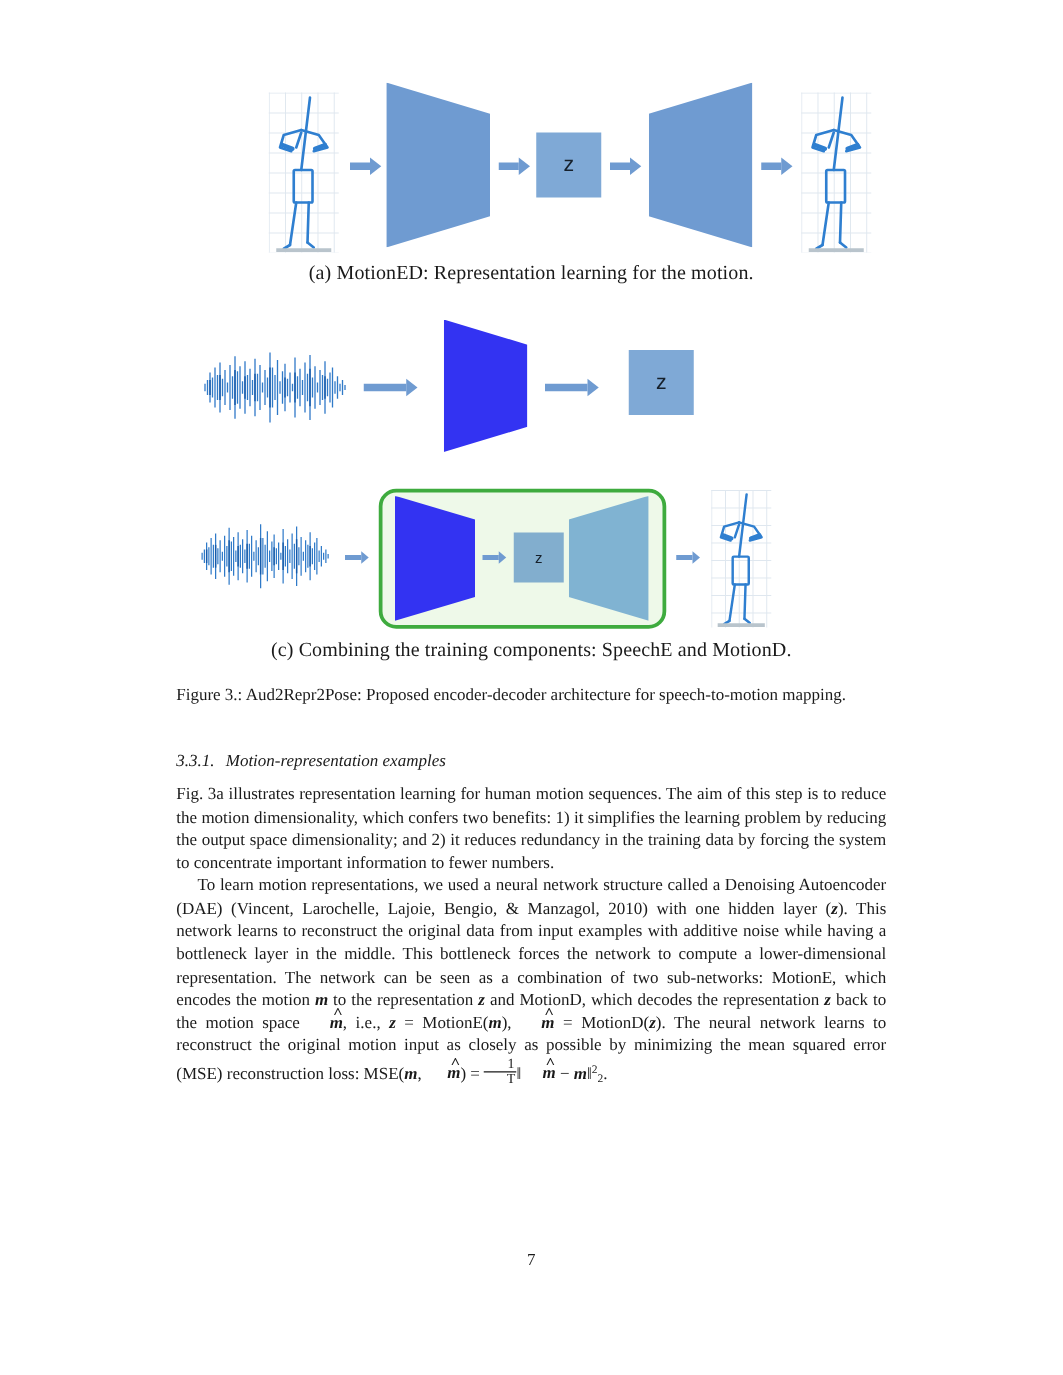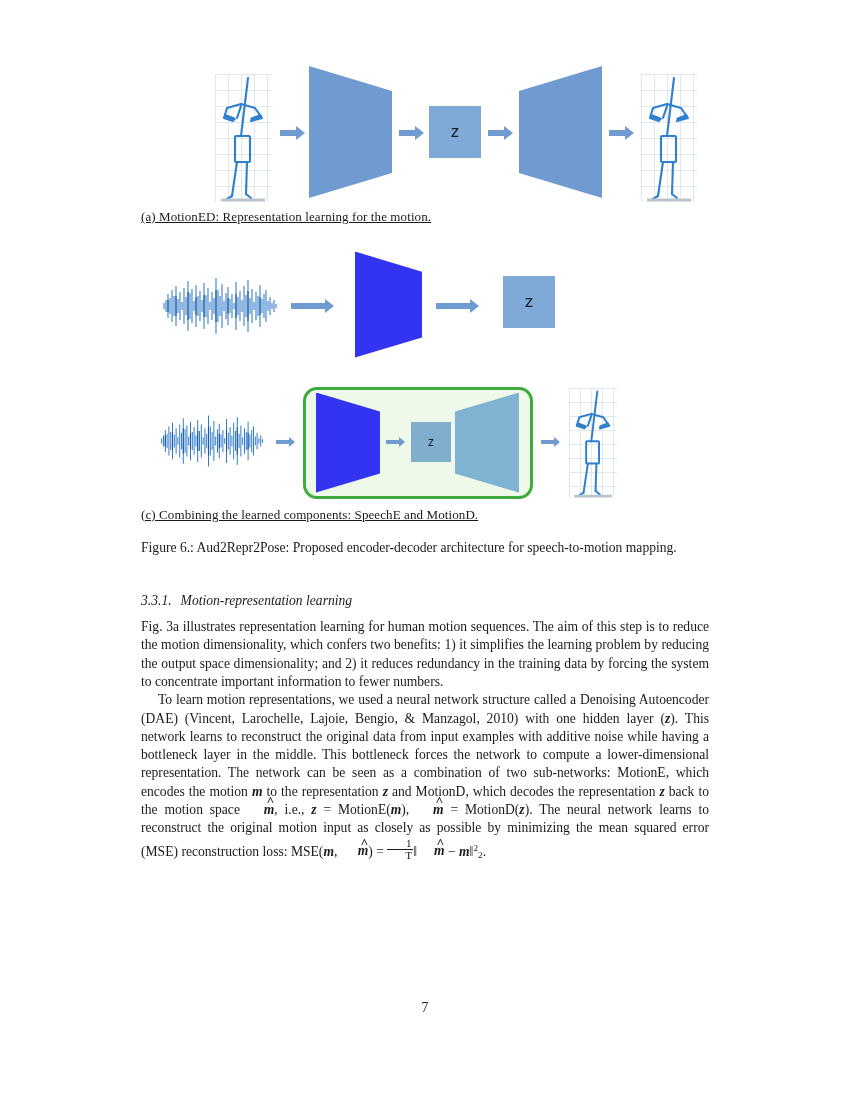--- a/index.html
+++ b/index.html
@@ -26,26 +26,26 @@
     position: absolute;
     left: 141px;
     top: 62px;
     width: 568px;
   }
 
   
   .figure-block { width: 100%; }
   .subfig { width: 100%; }
   .subcaption {
-    font-size: 13px;
+    text-align: center;
+    font-size: 16px;
     line-height: 1.35;
     color: #1a1a1a;
     margin-top: 4px;
     letter-spacing: .1px;
-    text-decoration: underline;
   }
 
   .diagram {
     position: relative;
     width: 100%;
   }
   .diag-a { height: 142px; }
   .diag-b { height: 108px; }
   .diag-c { height: 118px; }
 
@@ -482,28 +482,28 @@
                 <line x1="31" y1="120" x2="36" y2="124"></line>
               </g>
               <g stroke="#2f7fd0" stroke-width="3.6" fill="none" stroke-linecap="round">
                 <line x1="11" y1="42" x2="19" y2="45"></line>
                 <line x1="45" y1="42" x2="37" y2="45"></line>
               </g>
               <line x1="6" y1="126" x2="50" y2="126" stroke="#b9c4cc" stroke-width="3.4"></line>
             </svg>
           </div>
         </div>
-        <div class="subcaption">(c) Combining the learned components: SpeechE and MotionD.</div>
+        <div class="subcaption">(c) Combining the training components: SpeechE and MotionD.</div>
       </div>
 
-      <div class="fig-caption">Figure 6.: Aud2Repr2Pose: Proposed encoder-decoder architecture for speech-to-motion mapping.</div>
+      <div class="fig-caption">Figure 3.: Aud2Repr2Pose: Proposed encoder-decoder architecture for speech-to-motion mapping.</div>
     </div>
 
     <div class="section-head">
-      <span class="num">3.3.1.</span><span>Motion-representation learning</span>
+      <span class="num">3.3.1.</span><span>Motion-representation examples</span>
     </div>
 
     <p class="body">Fig. 3a illustrates representation learning for human motion sequences. The aim of this step is to reduce the motion dimensionality, which confers two benefits: 1) it simplifies the learning problem by reducing the output space dimensionality; and 2) it reduces redundancy in the training data by forcing the system to concentrate important information to fewer numbers.</p>
 
     <p class="body indent" style="margin-top:0;">
       <span>To learn motion representations, we used a neural network structure called a Denoising Autoencoder (DAE) (Vincent, Larochelle, Lajoie, Bengio, &amp; Manzagol, 2010) with one hidden layer (</span><span class="mb">z</span><span>). This network learns to reconstruct the original data from input examples with additive noise while having a bottleneck layer in the middle. This bottleneck forces the network to compute a lower-dimensional representation. The network can be seen as a combination of two sub-networks: </span><span class="it">MotionE</span><span>, which encodes the motion </span><span class="mb">m</span><span> to the representation </span><span class="mb">z</span><span> and </span><span class="it">MotionD</span><span>, which decodes the representation </span><span class="mb">z</span><span> back to the motion space </span><span class="mb hat">m</span><span>, i.e., </span><span class="mb">z</span><span> = </span><span class="it">MotionE</span><span>(</span><span class="mb">m</span><span>),</span>&nbsp;<span class="mb hat">m</span><span> = </span><span class="it">MotionD</span><span>(</span><span class="mb">z</span><span>).</span><span> The neural network learns to reconstruct the original motion input as closely as possible by minimizing the mean squared error (MSE) reconstruction loss: </span><span>MSE</span><span>(</span><span class="mb">m</span><span>, </span><span class="mb hat">m</span><span>)</span><span> = </span><span class="frac"><span class="num">1</span><span class="den it">T</span></span><span>‖</span><span class="mb hat">m</span><span> − </span><span class="mb">m</span><span>‖</span><span class="sup">2</span><span class="sub">2</span><span>.</span>
     </p>
 
   </div>
 

